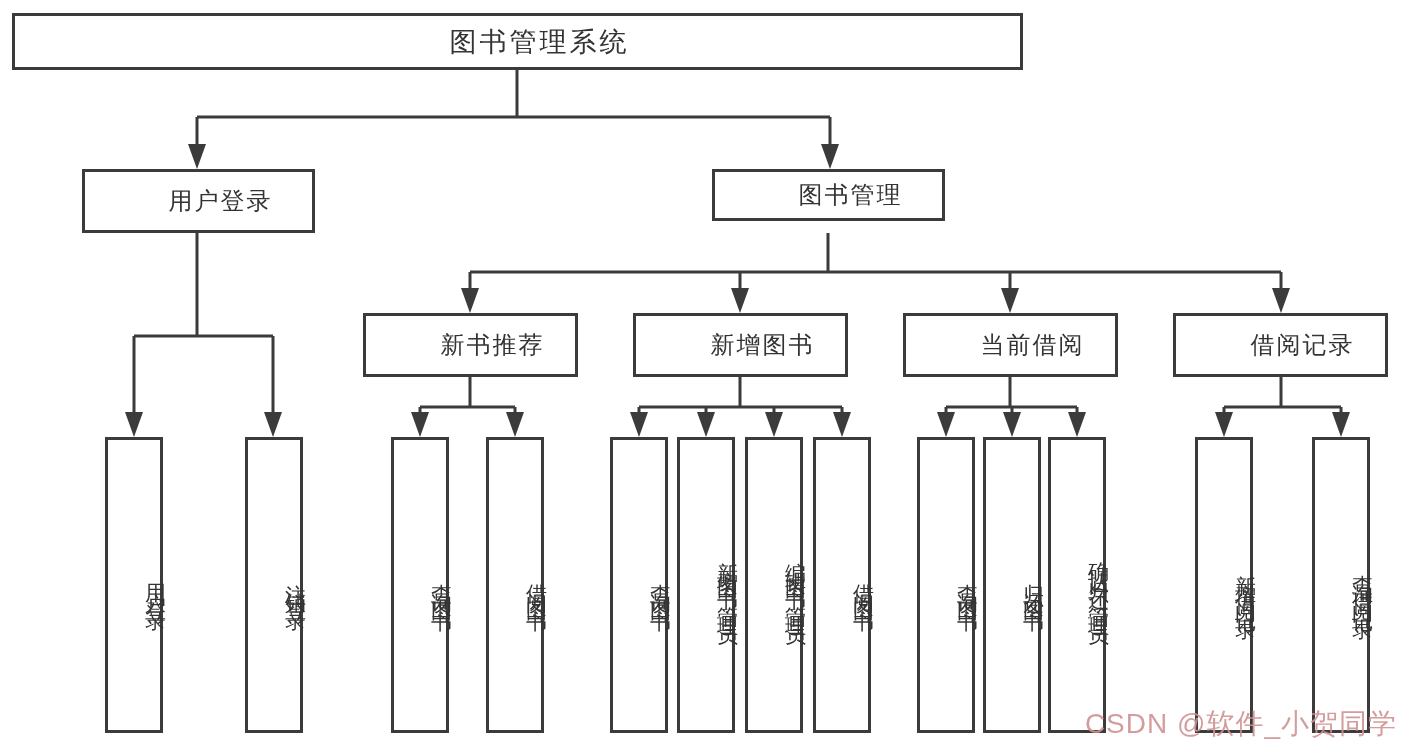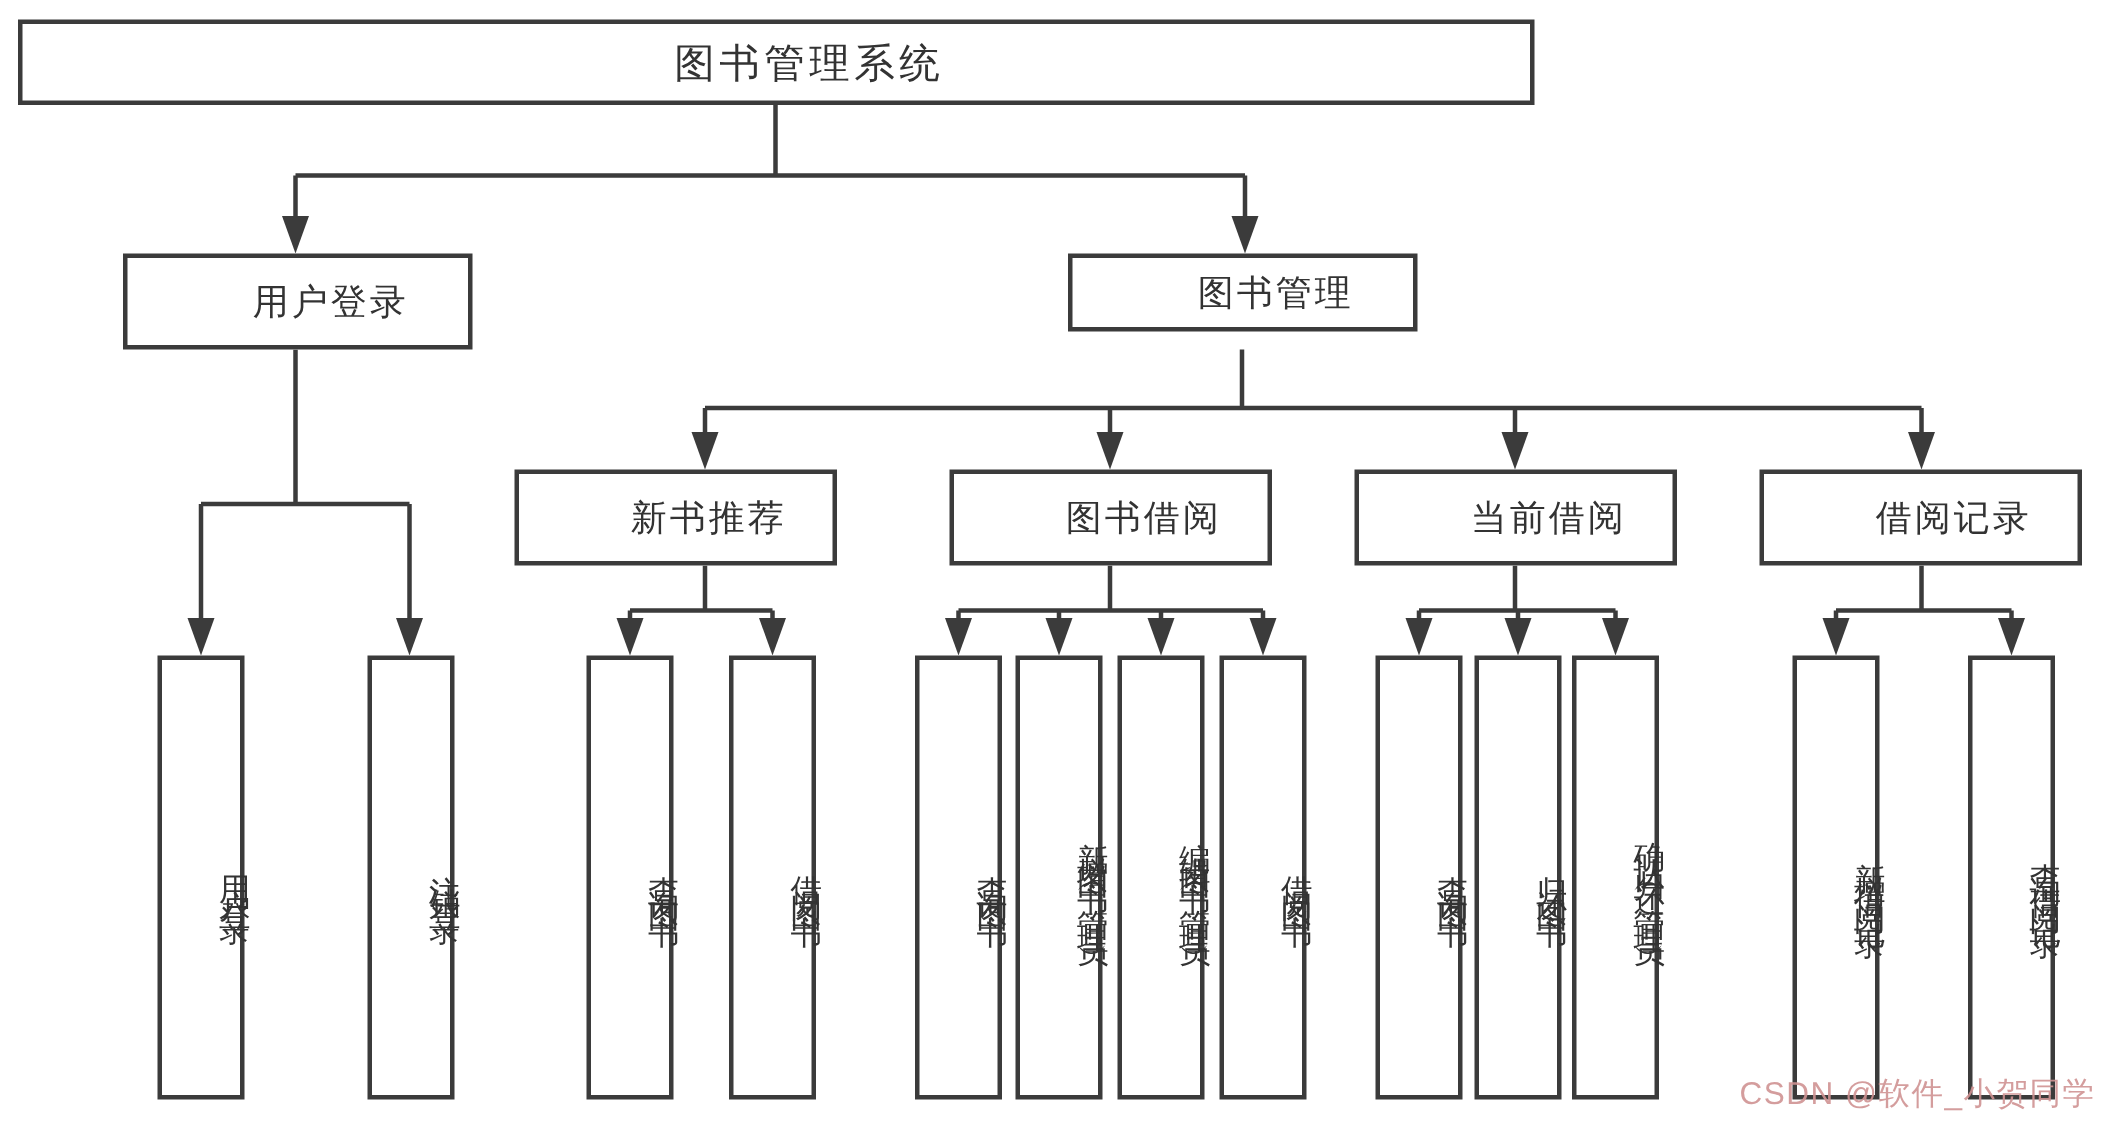--- a/index.html
+++ b/index.html
@@ -47,21 +47,21 @@
     line-height: 1;
     white-space: nowrap;
   }
   
   .n-root { left: 12px;  top: 13px;  width: 1011px; height: 57px; }
   
   .n-user-login { left: 82px;  top: 169px; width: 233px; height: 64px; }
   .n-book-mgmt  { left: 712px; top: 169px; width: 233px; height: 52px; }
   
   .l3 { top: 313px; width: 215px; height: 64px; }
-  .n-new-book   { left: 343px; text-align: right; }
+  .n-new-book   { left: 363px; text-align: right; }
   .n-borrowing  { left: 633px; }
   .n-current    { left: 903px; }
   .n-records    { left: 1173px; font-family: Liberation Mono, monospace; }
   
   .leaf { top: 437px; width: 58px; height: 296px; }
   .lf-0  { left: 105px; }
   .lf-1  { left: 245px; }
   .lf-2  { left: 391px; }
   .lf-3  { left: 486px; }
   .lf-4  { left: 610px; }
@@ -70,21 +70,21 @@
   .lf-7  { left: 813px; }
   .lf-8  { left: 917px; }
   .lf-9  { left: 983px; }
   .lf-10 { left: 1048px; }
   .lf-11 { left: 1195px; }
   .lf-12 { left: 1312px; }
   .watermark {
     position: absolute;
     right: 8px;
     bottom: 4px;
-    font-size: 21px;
+    font-size: 28px;
     letter-spacing: 1px;
     color: var(--wm-color);
     pointer-events: none;
     white-space: nowrap;
   }
 </style>
 </head>
 <body>
 
 <div class="stage">
@@ -133,21 +133,21 @@
     <span>用户登录</span>
   </div>
   <div class="box hnode n-book-mgmt">
     <span>图书管理</span>
   </div>
 
   <div class="box hnode l3 n-new-book">
     <span>新书推荐</span>
   </div>
   <div class="box hnode l3 n-borrowing">
-    <span>图书借阅</span>
+    <span>新增图书</span>
   </div>
   <div class="box hnode l3 n-current">
     <span>当前借阅</span>
   </div>
   <div class="box hnode l3 n-records">
     <span>借阅记录</span>
   </div>
 
   <div class="box leaf lf-0">
     <span class="vtext">用户登录</span>

